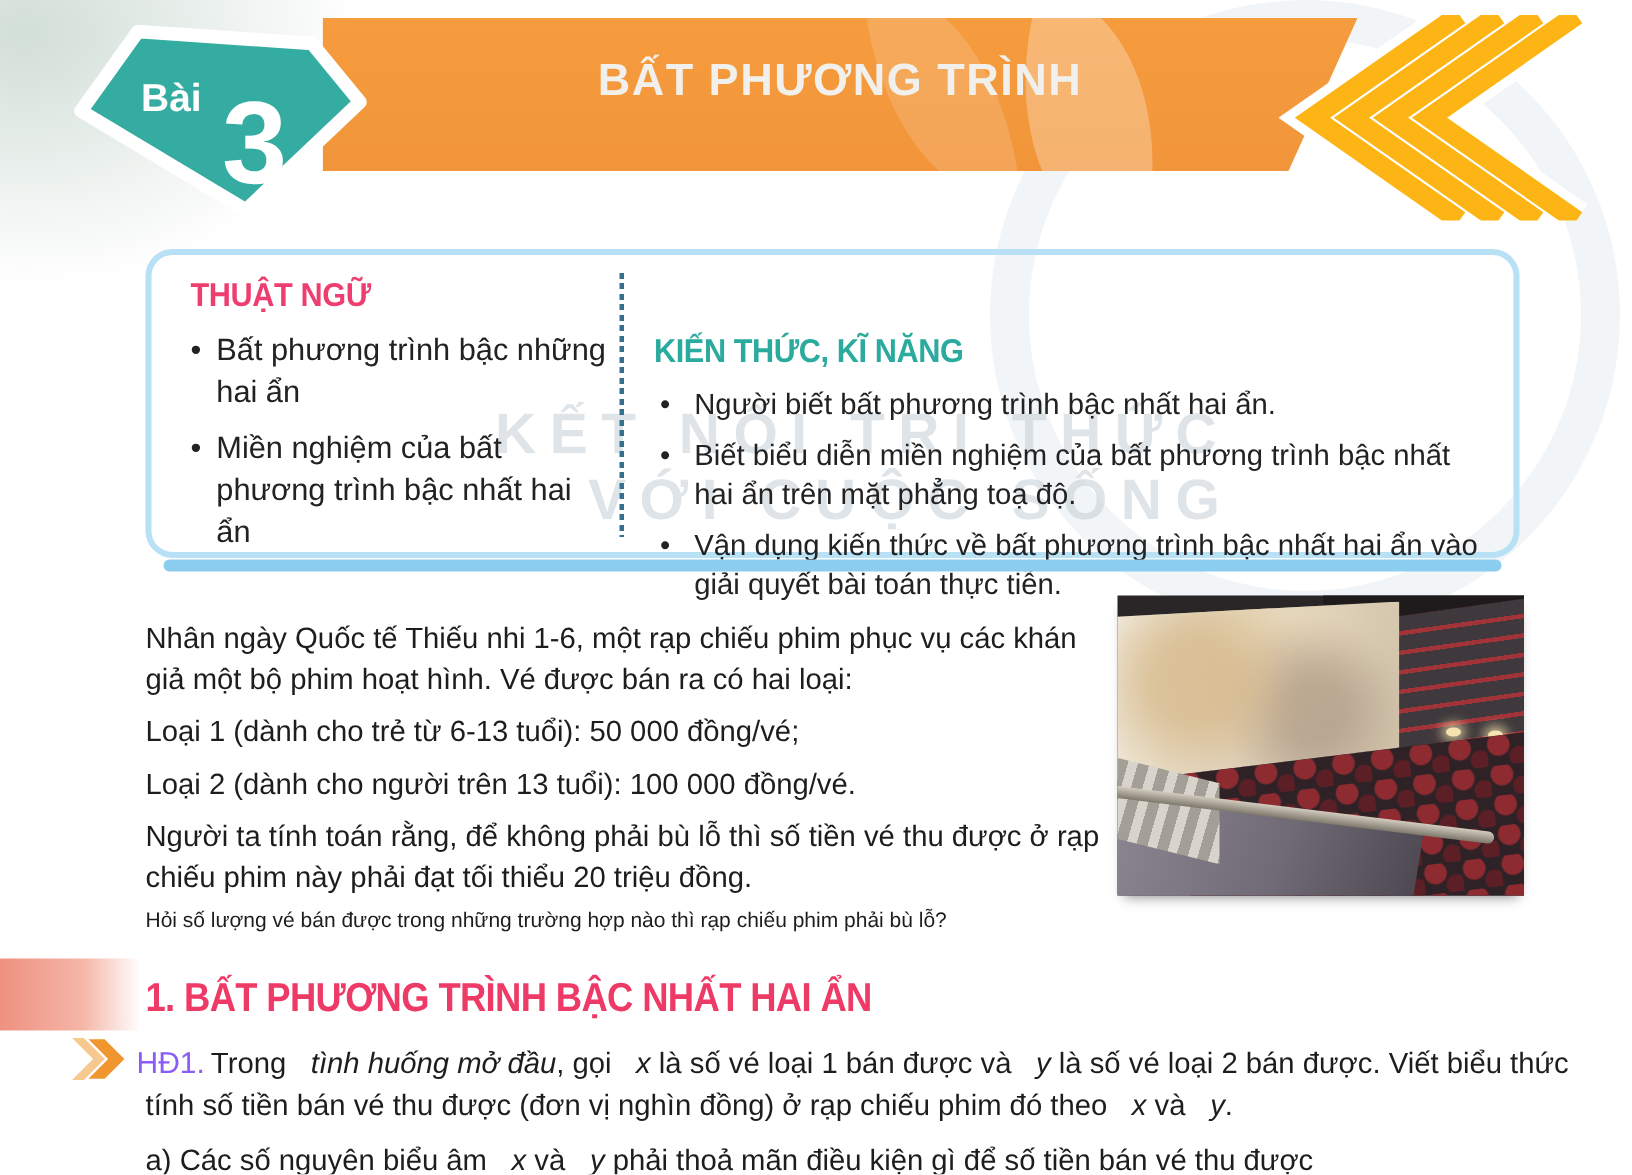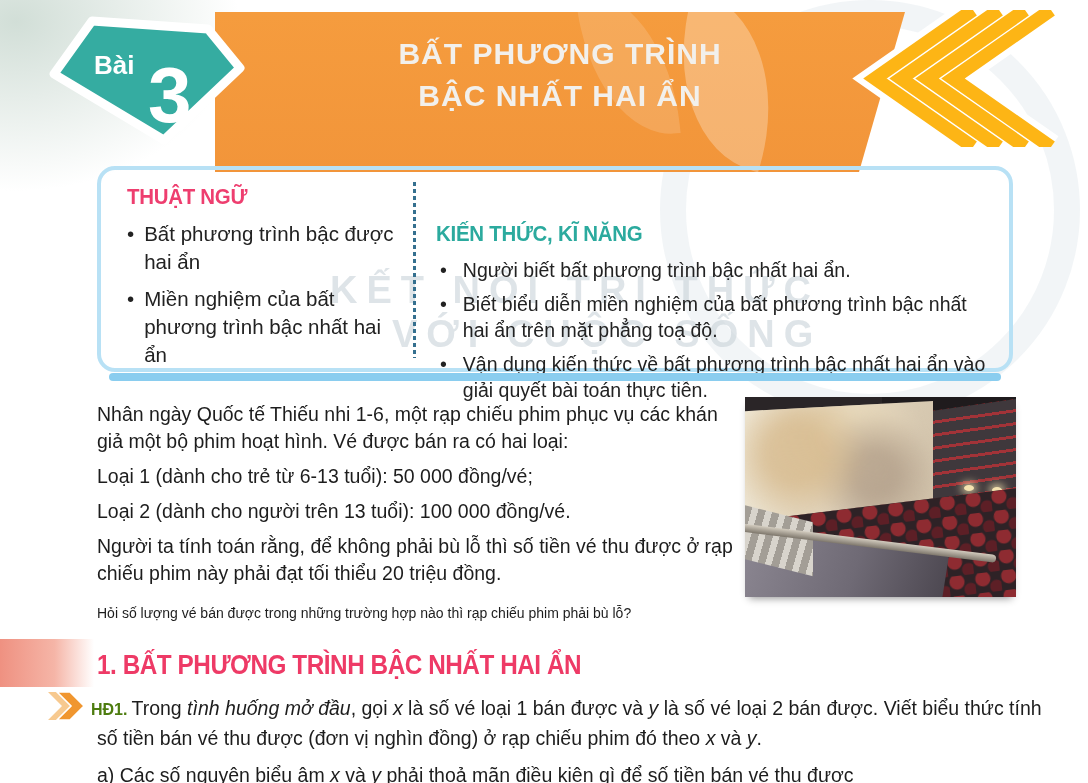--- a/index.html
+++ b/index.html
@@ -4,21 +4,21 @@
 <style>
   html,body{margin:0;padding:0;background:#fff;}
   .page{position:relative;width:1088px;height:783px;overflow:hidden;background:#ffffff;
         font-family:"Liberation Sans",sans-serif;color:#1d1d1d;}
   
   .corner-glow{position:absolute;left:0;top:0;width:270px;height:215px;
         background:radial-gradient(ellipse at 6% 10%,rgba(198,214,205,.8),rgba(255,255,255,0) 62%);}
   .logo-ring{position:absolute;left:660px;top:0px;width:420px;height:420px;border-radius:50%;
         border:26px solid rgba(216,224,230,.33);box-sizing:border-box;}
   
-  .banner{position:absolute;left:215px;top:12px;width:690px;height:160px;
+  .banner{position:absolute;left:215px;top:12px;width:690px;height:102px;
         background:linear-gradient(180deg,#F59C3E,#F2953A);
         clip-path:polygon(0 0,100% 0,calc(100% - 46px) 100%,0 100%);}
   .banner .leaf1{position:absolute;left:455px;top:-10px;width:112px;height:158px;
         background:rgba(255,255,255,.28);border-radius:0 95% 0 95%;transform:rotate(16deg);}
   .banner .leaf2{position:absolute;left:368px;top:-24px;width:90px;height:150px;
         background:rgba(255,255,255,.15);border-radius:0 95% 0 95%;transform:rotate(-6deg);}
   .banner-title{position:absolute;inset:0;text-align:center;padding-top:21px;
         font-size:30px;line-height:42px;font-weight:bold;color:#F2F0EC;letter-spacing:1px;}
   .chevrons{position:absolute;left:820px;top:10px;}
   .badge{position:absolute;left:46px;top:14px;}
@@ -40,21 +40,21 @@
   .col-skills .bullet-row{font-size:19.5px;line-height:26px;margin-bottom:8px;padding-left:4px;}
   .dot{margin-right:10px;flex:0 0 auto;}
   .col-skills .dot{margin-right:16px;}
   
   .watermark{position:absolute;left:330px;top:268px;font-weight:bold;color:#CBD4DA;opacity:.62;
         font-size:38px;letter-spacing:9px;line-height:44px;white-space:nowrap;}
   .watermark .wm2{margin-left:62px;}
   
   .intro{position:absolute;left:97px;top:397px;width:919px;display:flex;}
   .intro-text{width:648px;font-size:19.5px;line-height:27px;}
-  .intro-text p{margin:4px 0 0 0;}
+  .intro-text p{margin:16px 0 0 0;}
   .intro-text p + p{margin-top:8px;}
   .question{position:absolute;left:97px;top:600px;width:950px;font-size:14px;line-height:27px;}
   
   .photo{position:relative;width:271px;height:200px;margin-left:0;overflow:hidden;
         background:#2a2527;box-shadow:0 5px 8px -4px rgba(0,0,0,.45);flex:0 0 auto;}
   .ph-screen{position:absolute;left:-8px;top:4px;width:196px;height:132px;
         background:linear-gradient(110deg,#f1ebdb 8%,#e4d8c2 45%,#d9cbb3 72%,#cfc0a8);
         clip-path:polygon(0 8%,100% 0,100% 100%,0 90%);}
   .ph-blobs{position:absolute;inset:0;filter:blur(6px);
         background:radial-gradient(circle at 30% 40%,rgba(214,185,140,.8) 0 18%,rgba(0,0,0,0) 45%),
@@ -80,38 +80,37 @@
         transform:rotate(7deg);background:linear-gradient(#d3ccbf,#7e776c);}
   
   .pinkbar{position:absolute;left:0;top:639px;width:94px;height:48px;
         background:linear-gradient(90deg,#EF9181,#F5B5A7 58%,rgba(255,255,255,0));}
   .sec-heading{position:absolute;left:97px;top:650px;color:#EE3A66;font-size:27px;font-weight:bold;
         letter-spacing:-.5px;transform:scaleX(.9);transform-origin:0 50%;white-space:nowrap;}
   
   .hd1{position:absolute;left:47px;top:692px;width:1005px;font-size:19.5px;line-height:28px;}
   .hd1 .lead{padding-left:50px;text-indent:-50px;margin:0;}
   .hd1 .item-a{padding-left:50px;margin:9px 0 0 0;}
-  .hd-label{font-weight:bold;color:#4d7c0f;font-size:16px;margin:0 4px 0 6px;}
+  .hd-label{font-weight:normal;color:#8b5cf6;font-size:20px;margin:0 4px 0 6px;}
   .hd-icon{display:inline-block;vertical-align:-5px;}
-  i{font-style:italic;}
+  i{font-style:italic;margin-left:11px;}
 </style>
 </head>
 <body>
 
 <div class="page">
 
   <div class="corner-glow"></div>
   <div class="logo-ring"></div>
 
   <div class="banner">
     <div class="leaf1"></div>
     <div class="leaf2"></div>
     <div class="banner-title">
       <div>BẤT PHƯƠNG TRÌNH</div>
-      <div>BẬC NHẤT HAI ẨN</div>
     </div>
   </div>
 
   <svg class="chevrons" width="250" height="137" viewBox="0 0 250 137">
     <g stroke="#FFFFFF" stroke-width="26" fill="none">
       <polyline points="153,0 55,68.5 153,137"></polyline>
       <polyline points="179,0 81,68.5 179,137"></polyline>
       <polyline points="205,0 107,68.5 205,137"></polyline>
       <polyline points="231,0 133,68.5 231,137"></polyline>
     </g>
@@ -132,21 +131,21 @@
   <div class="watermark">
     <div class="wm1">KẾT NỐI TRI THỨC</div>
     <div class="wm2">VỚI CUỘC SỐNG</div>
   </div>
 
   <div class="infobox">
     <div class="col-terms">
       <div class="box-h-pink">THUẬT NGỮ</div>
       <div class="bullet-row">
         <span class="dot">•</span>
-        <span>Bất phương trình bậc được hai ẩn</span>
+        <span>Bất phương trình bậc những hai ẩn</span>
       </div>
       <div class="bullet-row">
         <span class="dot">•</span>
         <span>Miền nghiệm của bất phương trình bậc nhất hai ẩn</span>
       </div>
     </div>
     <div class="vdivider"></div>
     <div class="col-skills">
       <div class="box-h-teal">KIẾN THỨC, KĨ NĂNG</div>
       <div class="bullet-row">

